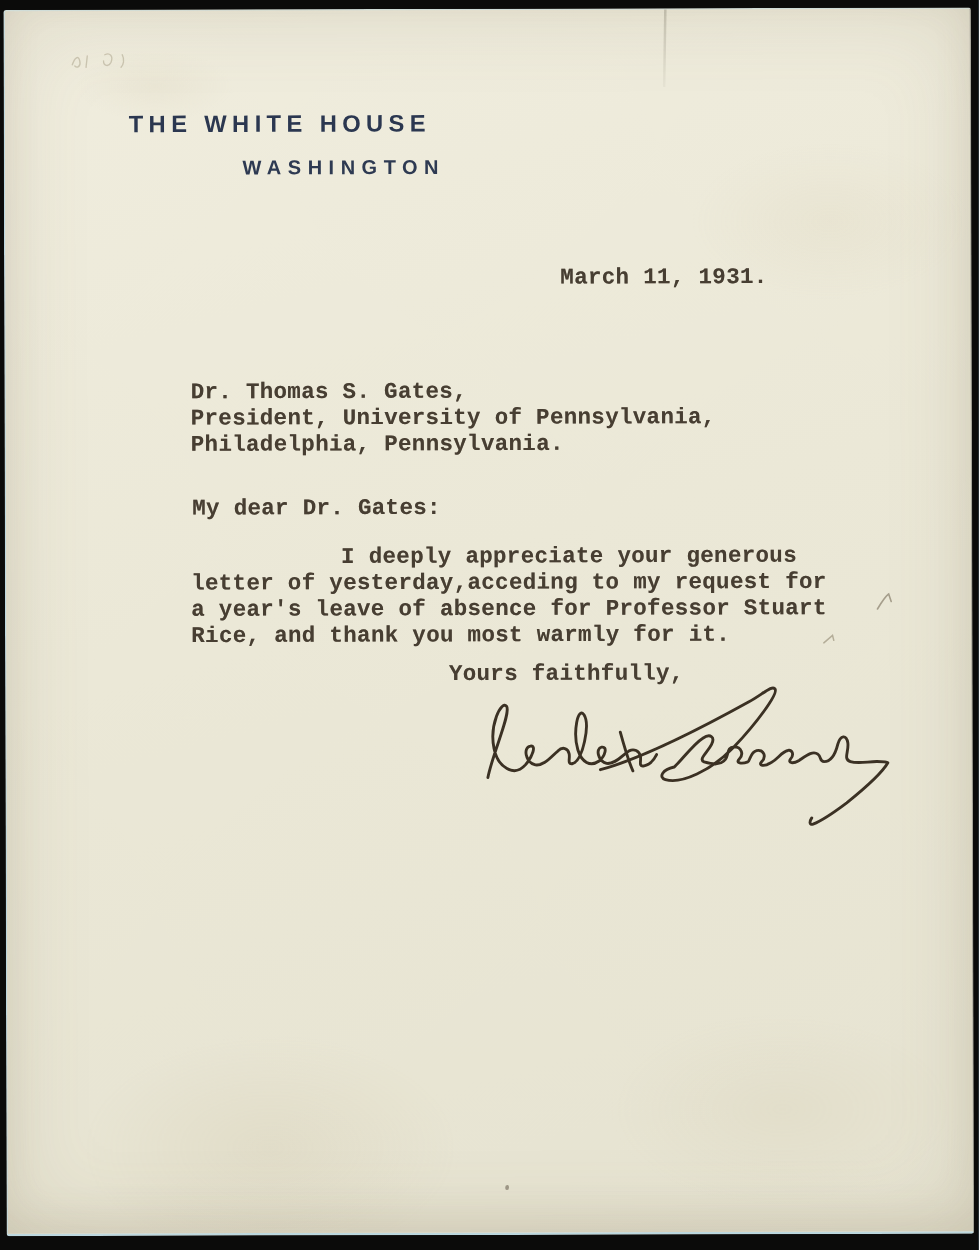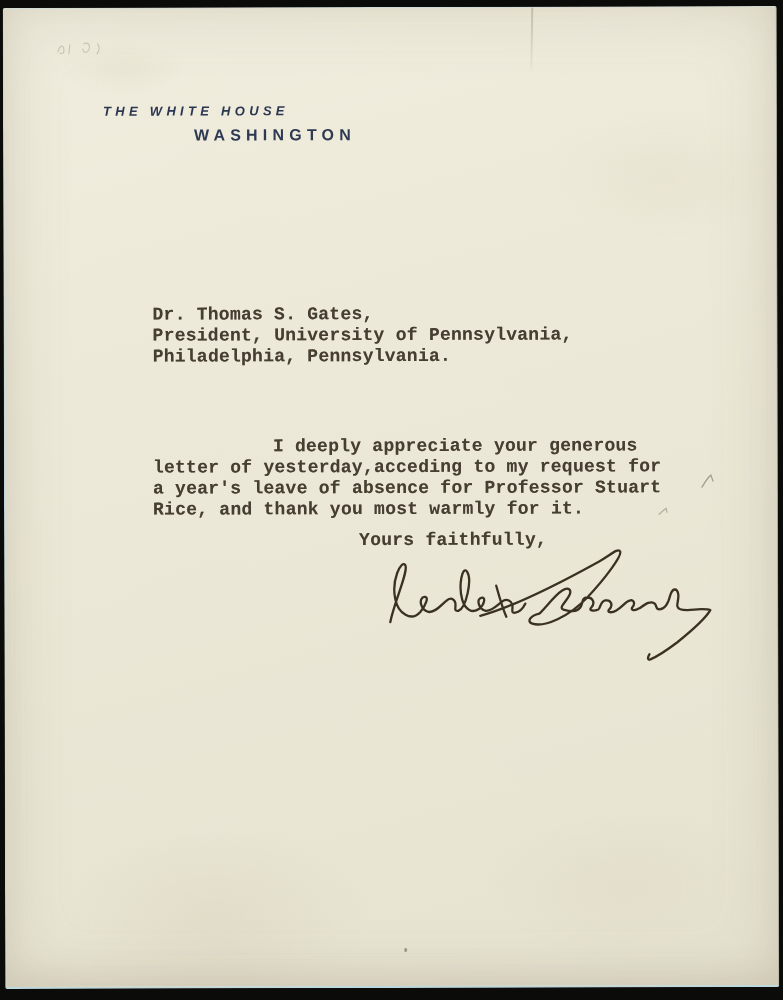--- a/index.html
+++ b/index.html
@@ -22,23 +22,23 @@
       linear-gradient(165deg, #f0edde 0%, #ebe8d7 45%, #e6e3d1 100%);
     border-left:1px solid rgba(150,200,228,.55);
     border-top:1px solid rgba(150,200,228,.30);
     border-bottom:2px solid rgba(140,195,225,.50);
     border-right:1px solid rgba(60,60,55,.4);
     border-radius:2px;
     box-shadow: inset 0 0 70px rgba(120,105,75,.16), inset 0 -12px 30px rgba(115,100,72,.10);
     transform:rotate(-0.15deg);
   }
   .letterhead-line1{
-    position:absolute;left:99px;top:95px;
-    font-size:13px;font-weight:bold;letter-spacing:4.3px;
-    color:#2b3750;white-space:nowrap;font-style:italic;
+    position:absolute;left:99px;top:81px;
+    font-size:19px;font-weight:bold;letter-spacing:4.3px;
+    color:#2b3750;white-space:nowrap;
   }
   .letterhead-line2{
     position:absolute;left:190px;top:118px;
     font-size:16px;font-weight:bold;letter-spacing:5.2px;
     color:#2e3a52;white-space:nowrap;
   }
   .tw{
     font-family:"Liberation Mono","DejaVu Sans Mono",monospace;
     font-size:18px;font-weight:bold;letter-spacing:0.25px;
     color:#473e32;line-height:21px;white-space:pre;
@@ -65,27 +65,29 @@
   }
 </style>
 </head>
 <body>
 
 <div class="paper">
 
   <div class="letterhead-line1">THE WHITE HOUSE</div>
   <div class="letterhead-line2">WASHINGTON</div>
 
+  <div class="tw date-line">March 11, 1931.</div>
 
   <div class="recipient-block">
     <div class="tw">Dr. Thomas S. Gates,</div>
     <div class="tw">President, University of Pennsylvania,</div>
     <div class="tw">Philadelphia, Pennsylvania.</div>
   </div>
 
+  <div class="tw salutation-line">My dear Dr. Gates:</div>
 
   <div class="body-block">
     <div class="tw body-line indent">I deeply appreciate your generous</div>
     <div class="tw body-line">letter of yesterday,acceding to my request for</div>
     <div class="tw body-line">a year's leave of absence for Professor Stuart</div>
     <div class="tw body-line">Rice, and thank you most warmly for it.</div>
   </div>
 
   <div class="tw closing-line">Yours faithfully,</div>
 

